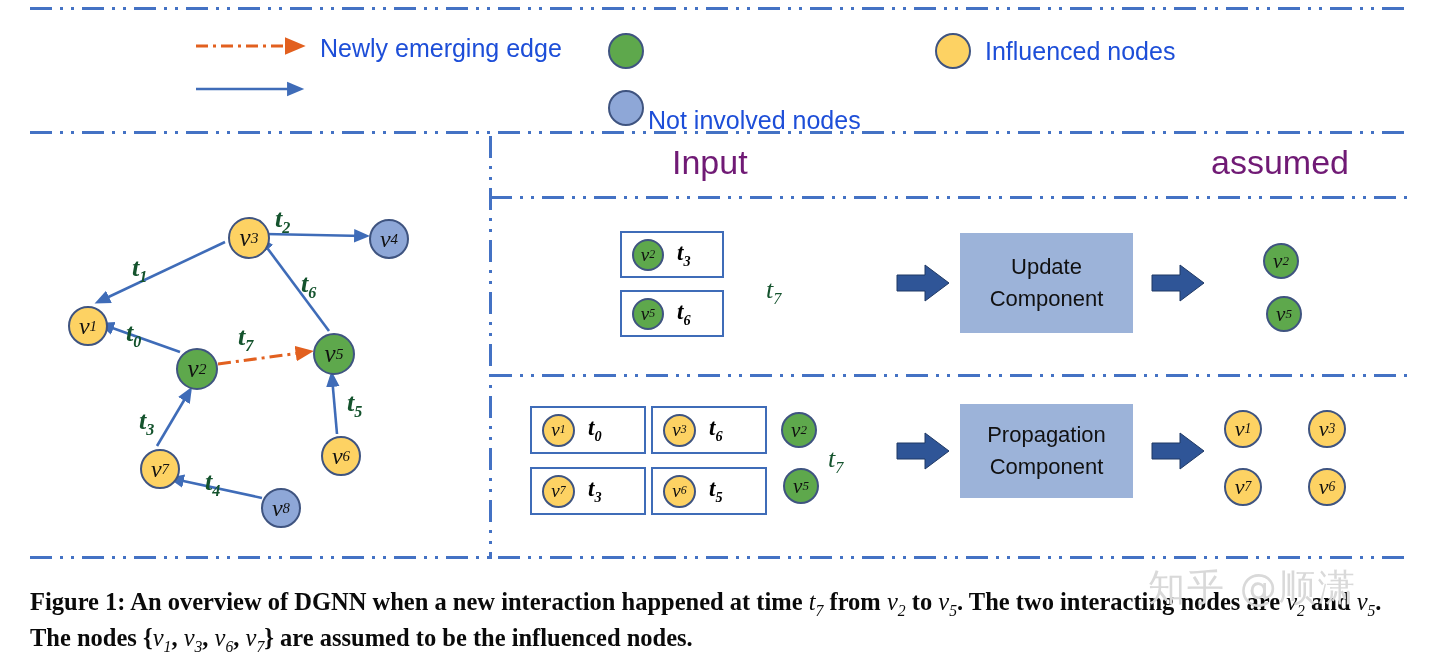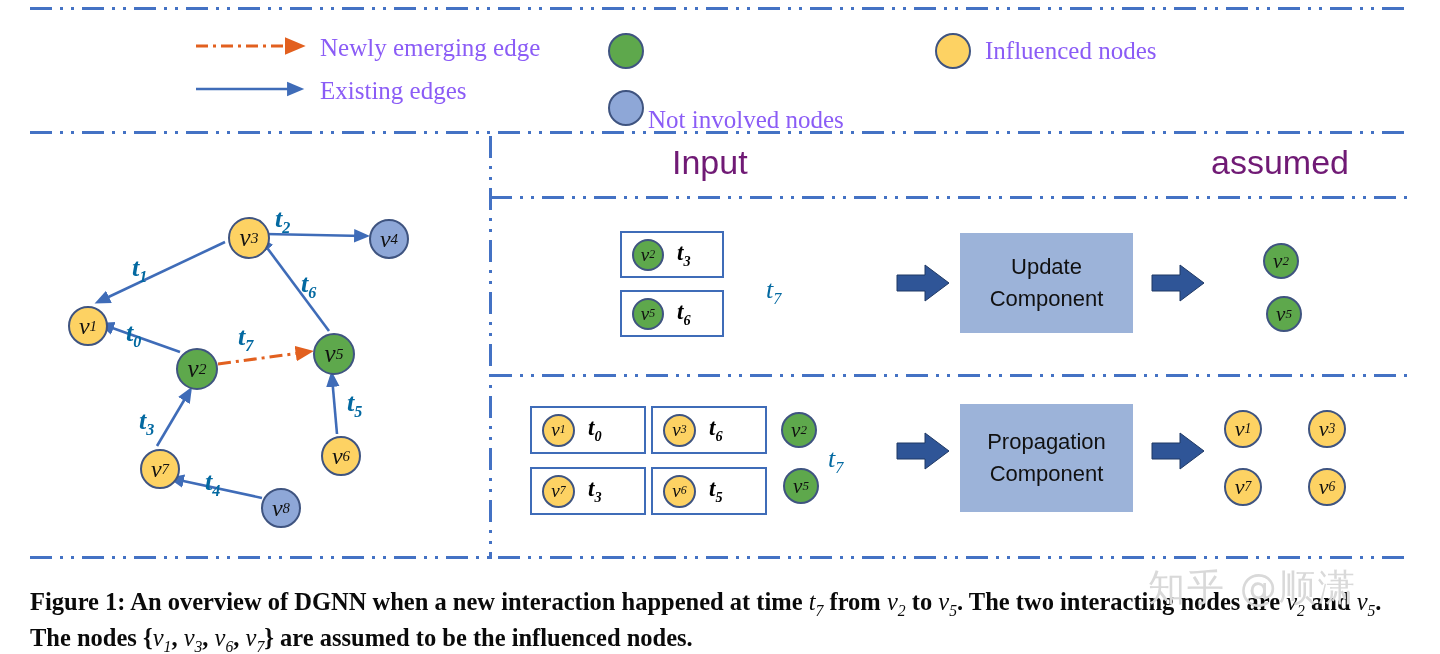--- a/index.html
+++ b/index.html
@@ -35,23 +35,23 @@
       linear-gradient(to bottom, #4472c4 0 22px, transparent 22px 30px,
                       #4472c4 30px 33px, transparent 33px 41px,
                       #4472c4 41px 44px, transparent 44px 52px);
     background-size: 3px 52px;
     background-repeat: repeat-y;
   }
   
   .legend-label {
     position: absolute;
     font-size: 25px;
-    color: #8b5cf6;
+    color: #1d4ed8;
     white-space: nowrap;
-    font-family: Liberation Serif, serif;
+    font-family: Liberation Sans, sans-serif;
   }
   .legend-swatch {
     position: absolute;
     width: 36px; height: 36px;
     border-radius: 50%;
     border: 2px solid #3f5480;
     box-sizing: border-box;
   }
   .sw-green  { background: #5ea84c; }
   .sw-yellow { background: #fdd263; }
@@ -74,21 +74,21 @@
   .n-green  { background: #5ea84c; }
   .n-yellow { background: #fdd263; }
   .n-blue   { background: #8ea7d7; }
   .node .sub { font-size: 0.62em; vertical-align: sub; font-style: italic; }
 
   .tlabel {
     position: absolute;
     font-family: "Liberation Serif", serif;
     font-style: italic;
     font-weight: bold;
-    color: #0369a1;
+    color: #14532d;
     white-space: nowrap;
     z-index: 6;
   }
   .tlabel .sub { font-size: 0.62em; vertical-align: sub; }
 
   
   .panel-title {
     position: absolute;
     font-size: 34px;
     color: #701a75;
@@ -216,21 +216,20 @@
     <g>
       <path d="M897,443 L925,443 L925,433 L949,451 L925,469 L925,459 L897,459 z" fill="#2f5597" stroke="#1f3864" stroke-width="1"></path>
     </g>
 
     <g>
       <path d="M1152,443 L1180,443 L1180,433 L1204,451 L1180,469 L1180,459 L1152,459 z" fill="#2f5597" stroke="#1f3864" stroke-width="1"></path>
     </g>
   </svg>
 
   <div class="legend-label" style="left:320px; top:34px;">Newly emerging edge</div>
-  <div class="legend-label" style="left:320px; top:77px;">Existing edges</div>
 
   <div class="legend-swatch sw-green" style="left:608px; top:33px;"></div>
 
   <div class="legend-swatch sw-yellow" style="left:935px; top:33px;"></div>
   <div class="legend-label" style="left:985px; top:37px;">Influenced nodes</div>
 
   <div class="legend-swatch sw-blue" style="left:608px; top:90px;"></div>
   <div class="legend-label" style="left:648px; top:94px;margin-top:12px;">Not involved nodes</div>
 
   <div class="node n-yellow" style="left:68px; top:306px; width:40px; height:40px; font-size:24px;">
@@ -372,21 +371,21 @@
       <span class="sub">2</span>
   </div>
   <div class="node n-green" style="left:783px; top:468px; width:36px; height:36px; font-size:21px;">
     <span>v</span>
       <span class="sub">5</span>
   </div>
   <div class="tlabel" style="left:828px; top:444px; font-size:26px; font-weight:normal;">
     <span>t</span><span class="sub">7</span>
   </div>
 
-  <div class="comp-box" style="left:960px; top:404px; width:173px; height:108px;">
+  <div class="comp-box" style="left:960px; top:404px; width:173px; height:94px;">
     <div>Propagation</div>
     <div>Component</div>
   </div>
 
   <div class="node n-yellow" style="left:1224px; top:410px; width:38px; height:38px; font-size:22px;">
     <span>v</span>
       <span class="sub">1</span>
   </div>
   <div class="node n-yellow" style="left:1308px; top:410px; width:38px; height:38px; font-size:22px;">
     <span>v</span>

